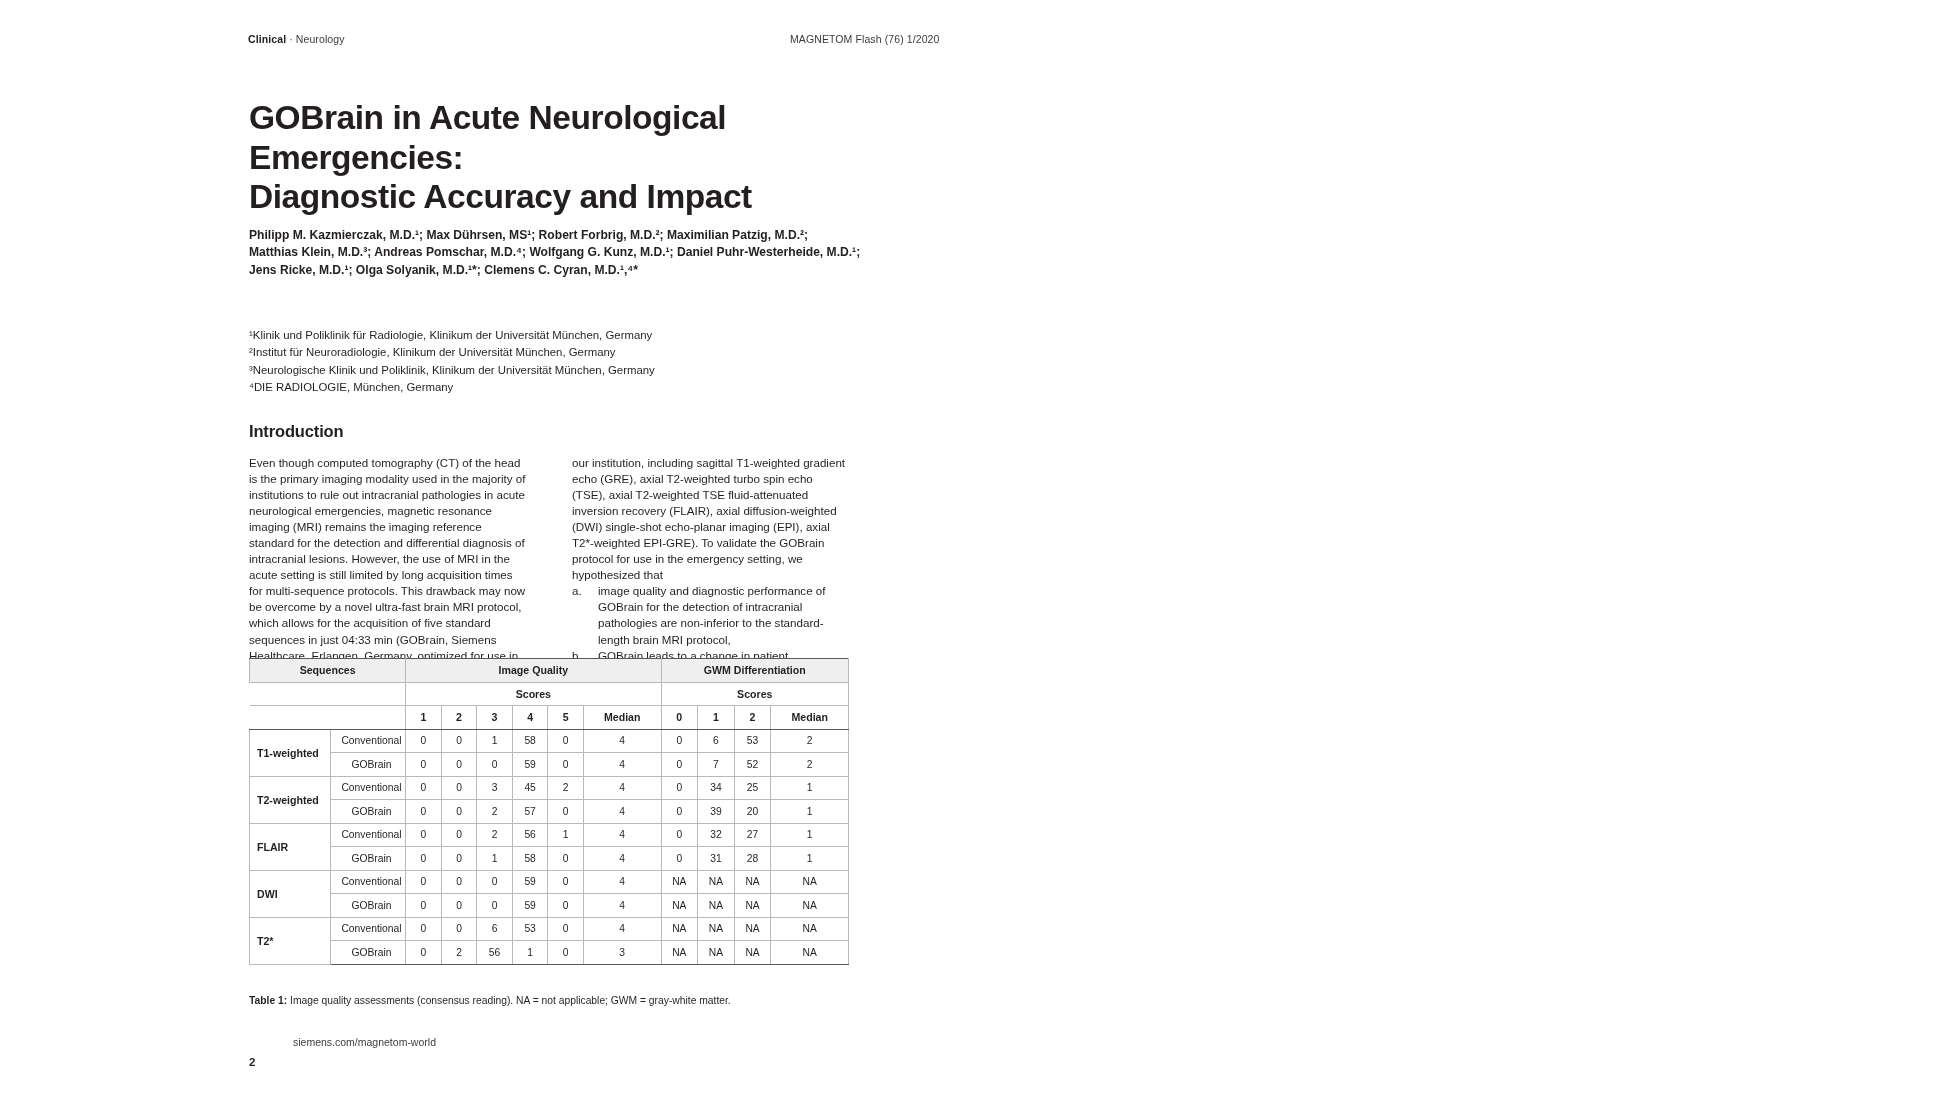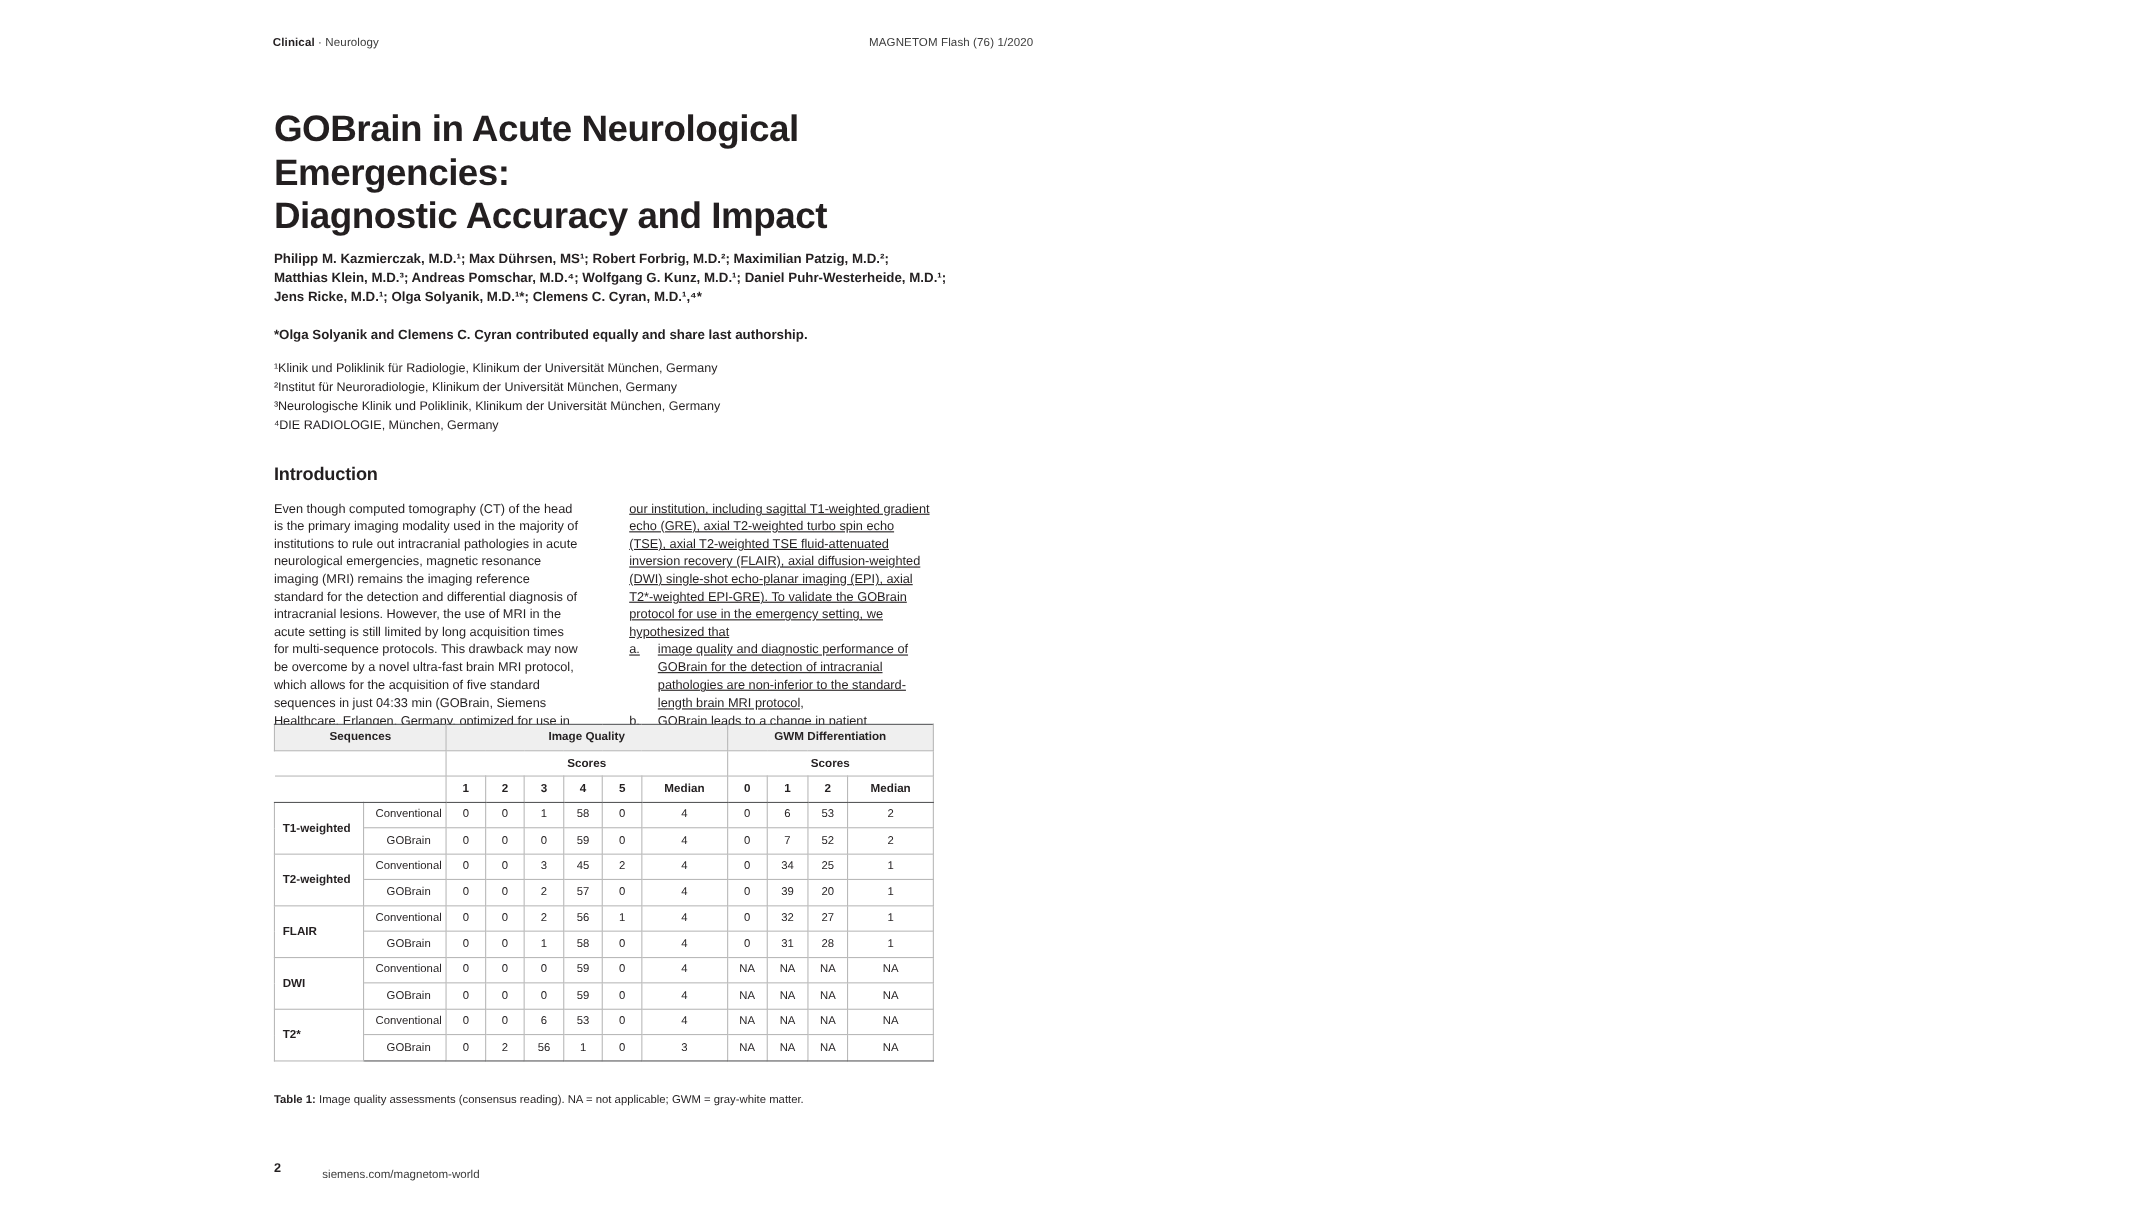--- a/index.html
+++ b/index.html
@@ -23,21 +23,21 @@
     position: absolute; top: 33px;
     font-size: 10.5px; color: #3c3c3c; letter-spacing: .1px;
     white-space: nowrap;
   }
   .runhead b { font-weight: 700; color: #231f20; }
   .rh-left-l  { left: 248px; }
   .rh-left-r  { left: 790px; }
 
   
   .footer {
-    position: absolute; bottom: 28px;
+    position: absolute; bottom: 54px;
     font-size: 10.5px; color: #3c3c3c; white-space: nowrap;
   }
   .pagenum { font-weight: 700; color: #231f20; font-size: 11.5px; }
   .ft-left-num { left: 249px; bottom: 34px; }
   .ft-left-url { left: 293px; }
 
   
   .title {
     position: absolute; left: 249px; top: 98px; width: 700px;
     font-size: 33.5px; line-height: 1.18; font-weight: 700;
@@ -64,21 +64,21 @@
 
   
   .col {
     position: absolute;
     font-size: 11.6px; line-height: 1.385; color: #231f20;
     text-align: left;
   }
   .col p { margin: 0; }
 
   .intro-c1 { left: 249px;  top: 455px; width: 277px; }
-  .intro-c2 { left: 572px;  top: 455px; width: 277px; text-decoration: underline; }
+  .intro-c2 { left: 572px;  top: 455px; width: 277px; }
 
   
   ul.ablist, ol.numlist { margin: 0; padding: 0; list-style: none; }
   ul.ablist li { display: flex; gap: 0px; margin-top: 0; }
   ul.ablist li .mk { width: 26px; flex: 0 0 26px; }
   ul.ablist li .tx { flex: 1; }
 
   
   .tbl-wrap { position: absolute; left: 249px; top: 658px; width: 600px; }
   table.t1 { border-collapse: collapse; width: 600px; font-size: 10.3px; color: #231f20; }
@@ -119,21 +119,20 @@
       <div>GOBrain in Acute Neurological Emergencies:</div>
       <div>Diagnostic Accuracy and Impact</div>
     </div>
 
     <div class="authors">
       <div>Philipp M. Kazmierczak, M.D.¹; Max Dührsen, MS¹; Robert Forbrig, M.D.²; Maximilian Patzig, M.D.²;</div>
       <div>Matthias Klein, M.D.³; Andreas Pomschar, M.D.⁴; Wolfgang G. Kunz, M.D.¹; Daniel Puhr-Westerheide, M.D.¹;</div>
       <div>Jens Ricke, M.D.¹; Olga Solyanik, M.D.¹*; Clemens C. Cyran, M.D.¹,⁴*</div>
     </div>
 
-    <div class="equal-note">*Olga Solyanik and Clemens C. Cyran contributed equally and share last authorship.</div>
 
     <div class="affils">
       <div>¹Klinik und Poliklinik für Radiologie, Klinikum der Universität München, Germany</div>
       <div>²Institut für Neuroradiologie, Klinikum der Universität München, Germany</div>
       <div>³Neurologische Klinik und Poliklinik, Klinikum der Universität München, Germany</div>
       <div>⁴DIE RADIOLOGIE, München, Germany</div>
     </div>
 
     <div class="sec-h h-intro">Introduction</div>
 

